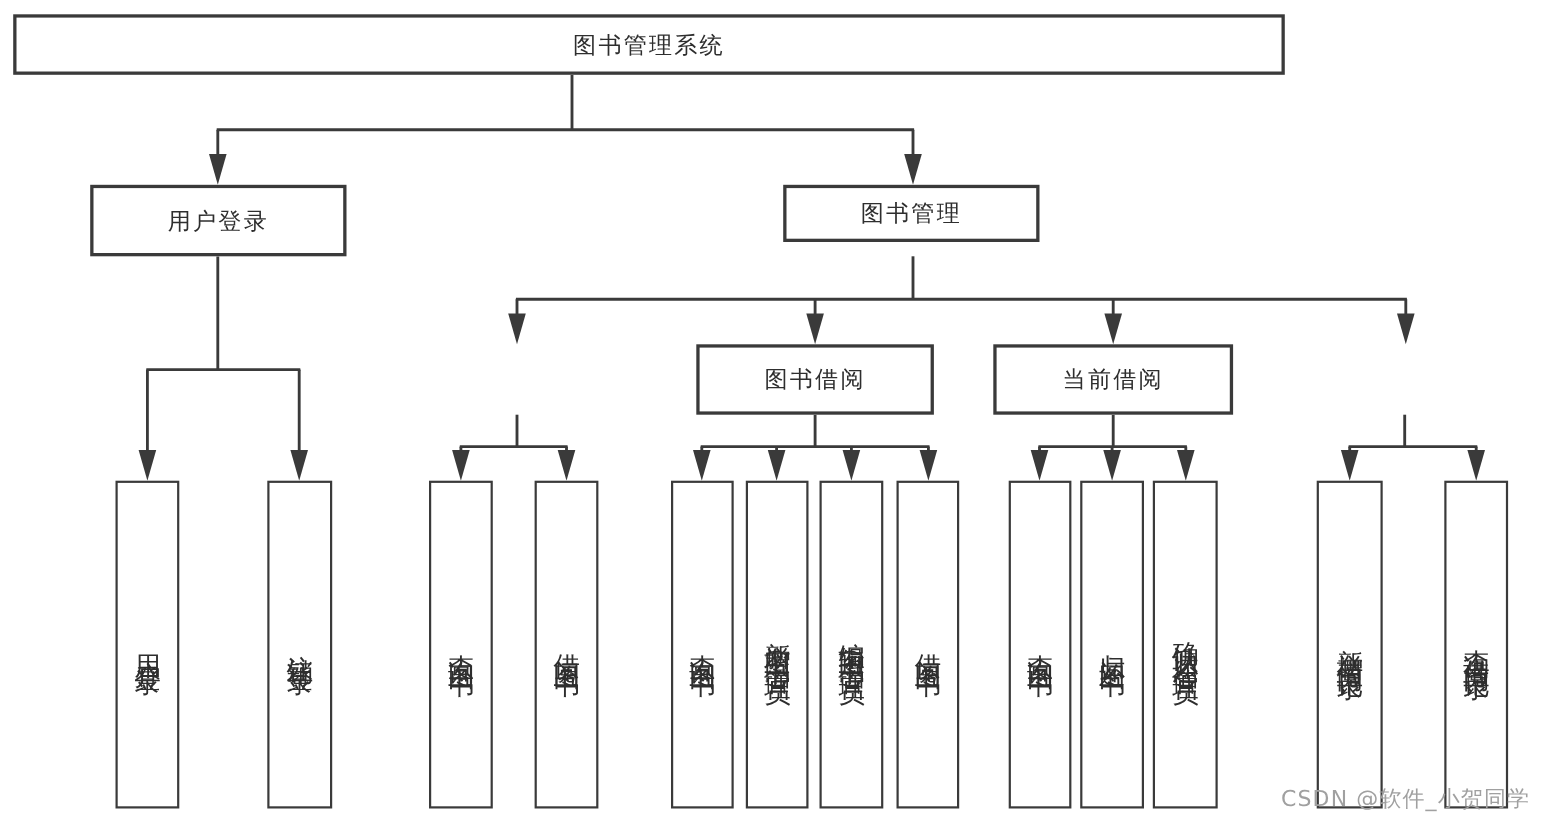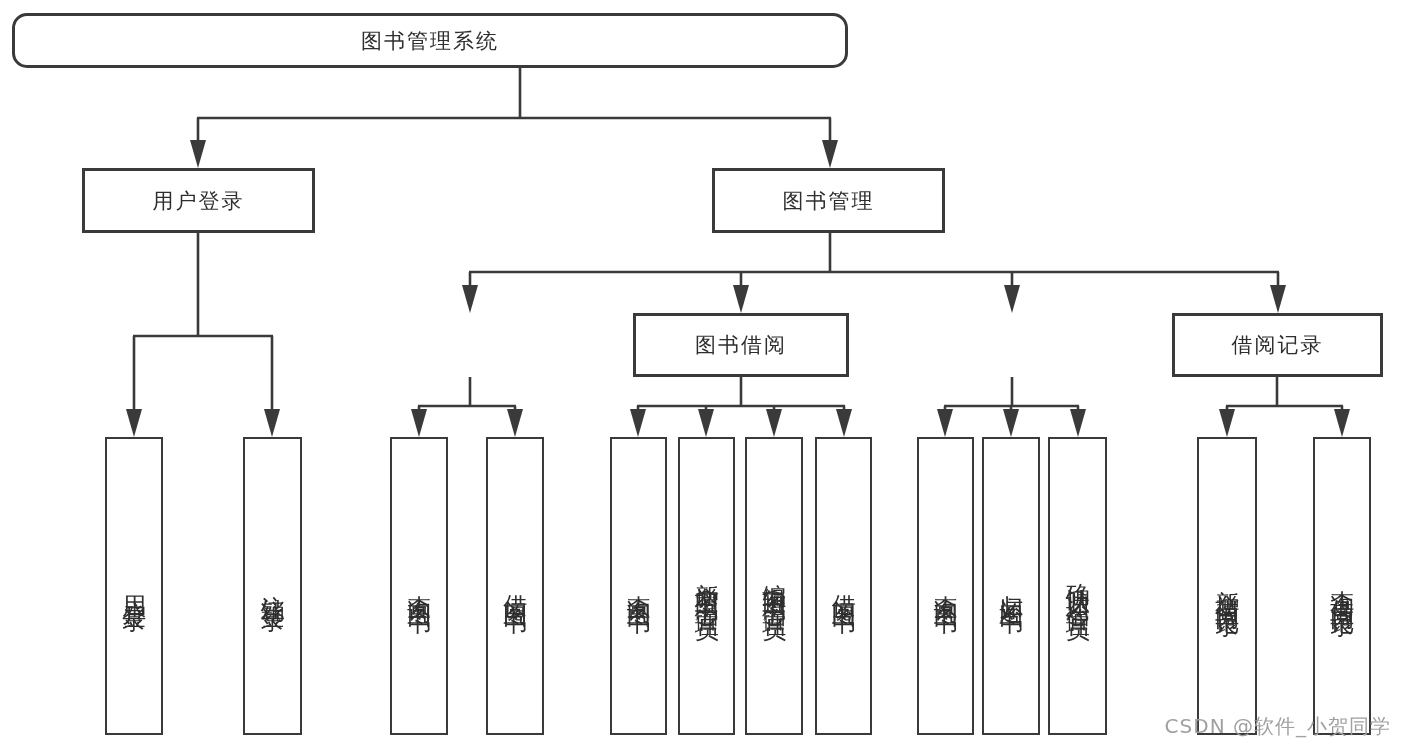--- a/index.html
+++ b/index.html
@@ -111,27 +111,27 @@
     <g>
       <line x1="1277" y1="377" x2="1277" y2="406"></line>
       <line x1="1226" y1="406" x2="1343" y2="406"></line>
       <line x1="1227" y1="406" x2="1227" y2="414"></line>
       <polygon points="1219,409 1235,409 1227,437"></polygon>
       <line x1="1342" y1="406" x2="1342" y2="414"></line>
       <polygon points="1334,409 1350,409 1342,437"></polygon>
     </g>
   </svg>
 
-  <div class="node" style="left:12px;top:13px;width:836px;height:55px;border-radius:15px;">图书管理系统</div>
+  <div class="node" style="left:12px;top:13px;width:1156px;height:55px;">图书管理系统</div>
 
   <div class="node" style="left:82px;top:168px;width:233px;height:65px;">用户登录</div>
-  <div class="node" style="left:712px;top:168px;width:233px;height:65px;">图书管理</div>
+  <div class="node" style="left:712px;top:168px;width:233px;height:52px;">图书管理</div>
 
   <div class="node" style="left:633px;top:313px;width:216px;height:64px;">图书借阅</div>
-  <div class="node" style="left:1172px;top:313px;width:211px;height:64px;">借阅记录</div>
+  <div class="node" style="left:903px;top:313px;width:218px;height:64px;">当前借阅</div>
 
   <div class="vnode" style="left:105px;width:58px;">
     <span>用户登录</span>
   </div>
   <div class="vnode" style="left:243px;width:59px;">
     <span>注销登录</span>
   </div>
 
   <div class="vnode" style="left:390px;width:58px;">
     <span>查询图书</span>

